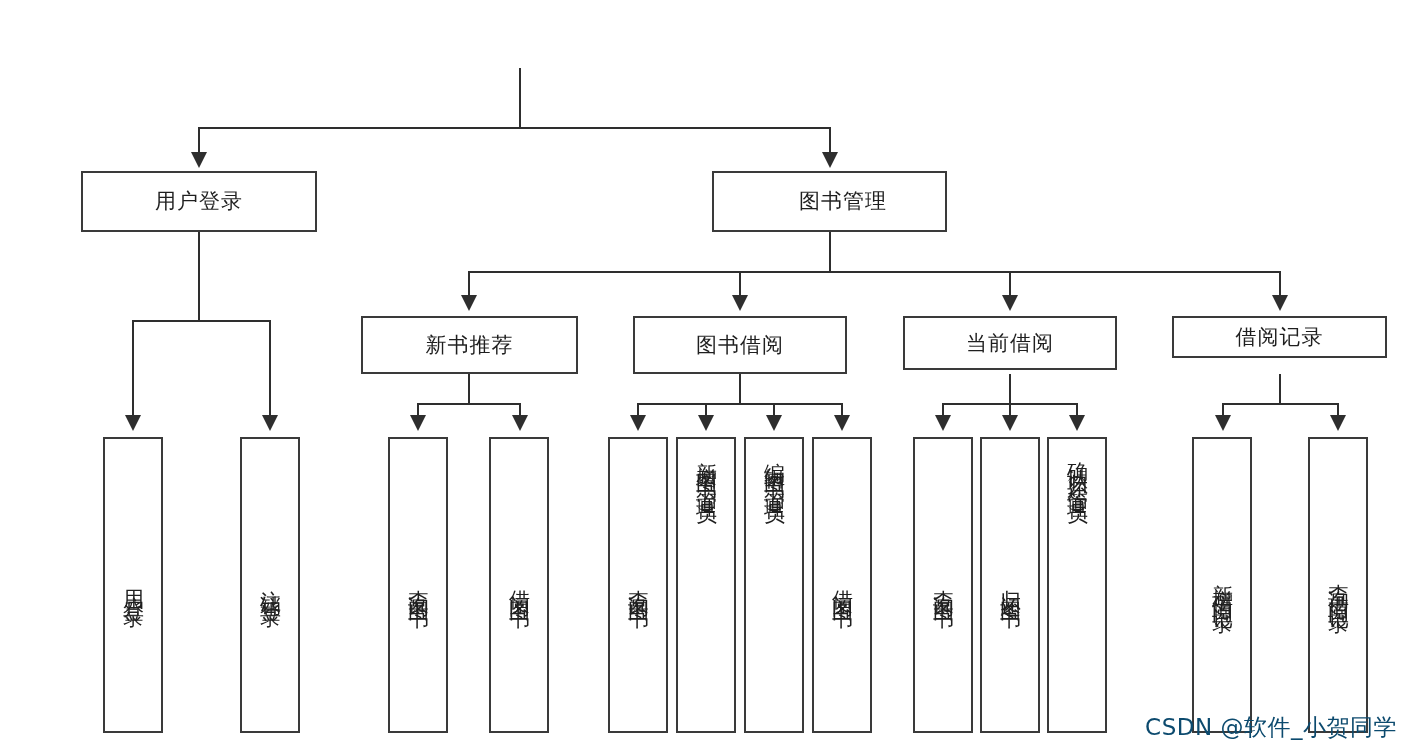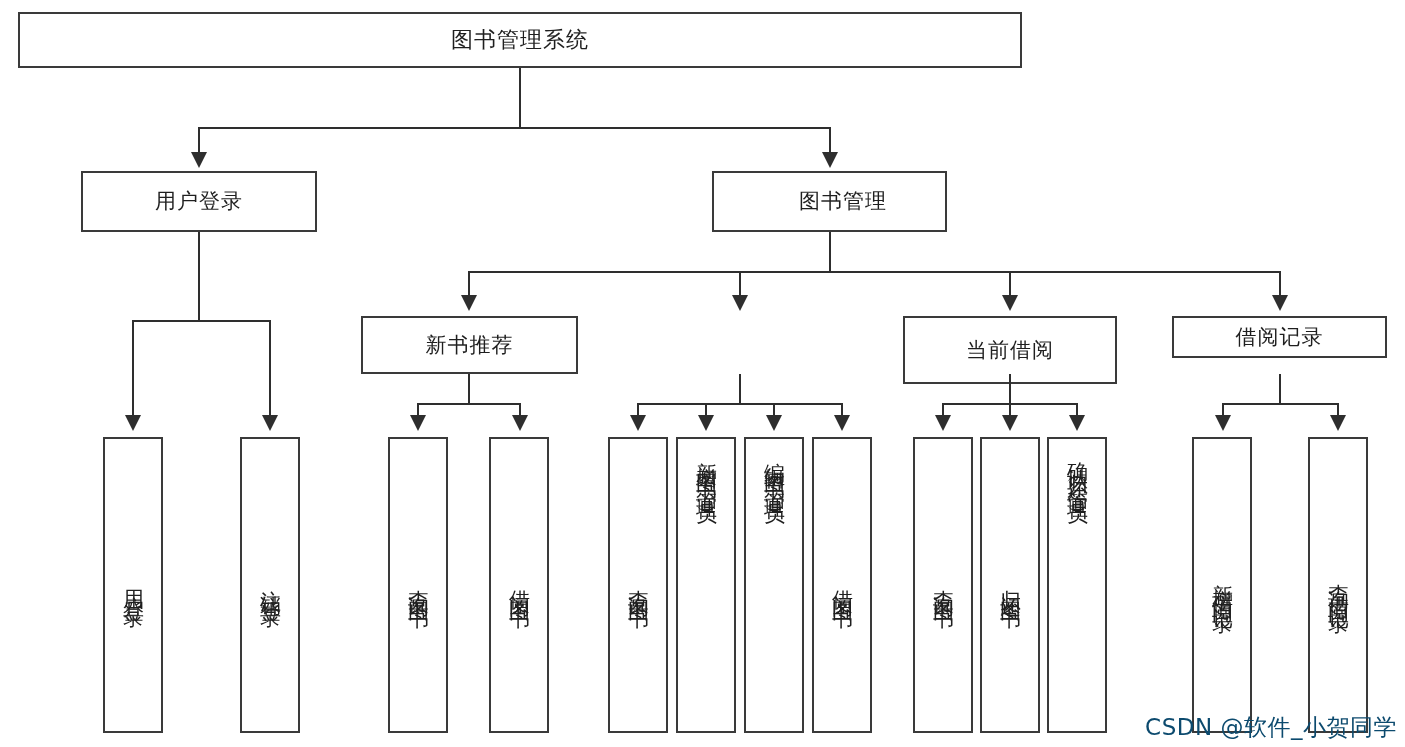--- a/index.html
+++ b/index.html
@@ -88,23 +88,20 @@
     color: #0c4a6e;
     white-space: nowrap;
     letter-spacing: 0.5px;
   }
 </style>
 </head>
 <body>
 
 <div id="canvas">
 
-  <div class="node root" style="left:18px; top:12px; width:1004px; height:56px;">
-    <span class="label">图书管理系统</span>
-  </div>
 
   <div class="vline" style="left:519px; top:68px; width:2px; height:60px;"></div>
 
   <div class="hline" style="left:198px; top:127px; width:633px; height:2px;"></div>
 
   <div class="vline" style="left:198px; top:127px; width:2px; height:26px;"></div>
   <div class="arrow" style="left:191px; top:152px;"></div>
 
   <div class="vline" style="left:829px; top:127px; width:2px; height:26px;"></div>
   <div class="arrow" style="left:822px; top:152px;"></div>
@@ -135,21 +132,24 @@
 
   <div class="vline" style="left:1009px; top:271px; width:2px; height:25px;"></div>
   <div class="arrow" style="left:1002px; top:295px;"></div>
 
   <div class="vline" style="left:1279px; top:271px; width:2px; height:25px;"></div>
   <div class="arrow" style="left:1272px; top:295px;"></div>
 
   <div class="node l3" style="left:361px; top:316px; width:217px; height:58px;">
     <span class="label">新书推荐</span>
   </div>
-  <div class="node l3" style="left:903px; top:316px; width:214px; height:68px;">
+  <div class="node l3" style="left:633px; top:316px; width:214px; height:58px;">
+    <span class="label">图书借阅</span>
+  </div>
+  <div class="node l3" style="left:903px; top:316px; width:214px; height:54px;">
     <span class="label">当前借阅</span>
   </div>
   <div class="node l3" style="left:1172px; top:316px; width:215px; height:42px;">
     <span class="label">借阅记录</span>
   </div>
 
   <div class="vline" style="left:468px; top:374px; width:2px; height:30px;"></div>
   <div class="hline" style="left:417px; top:403px; width:104px; height:2px;"></div>
   <div class="vline" style="left:417px; top:403px; width:2px; height:13px;"></div>
   <div class="arrow" style="left:410px; top:415px;"></div>

